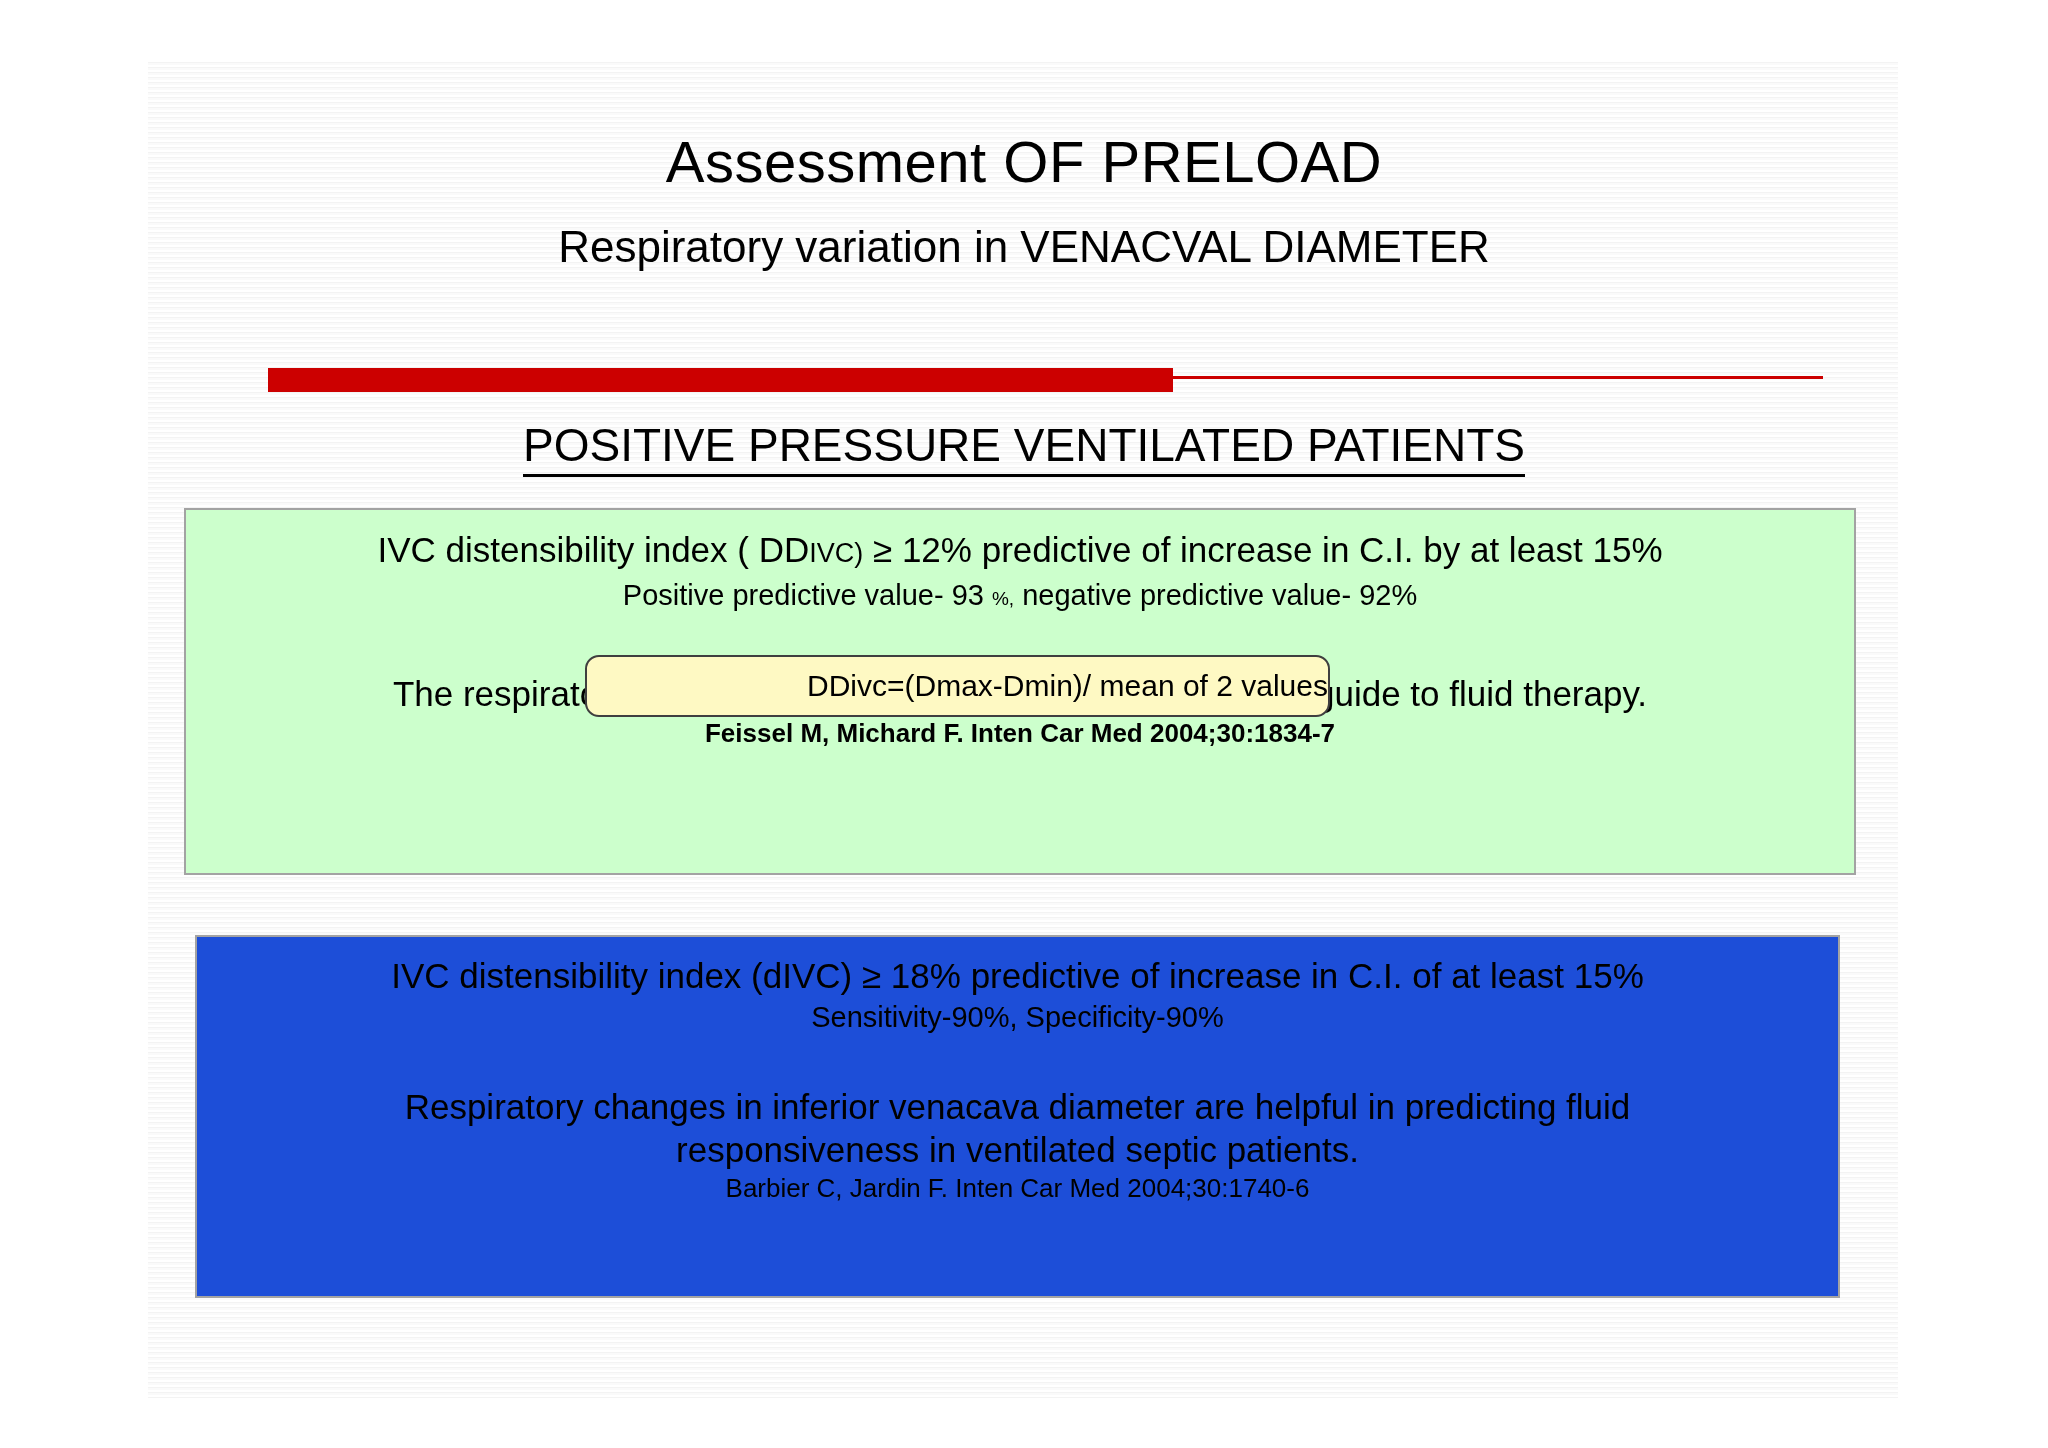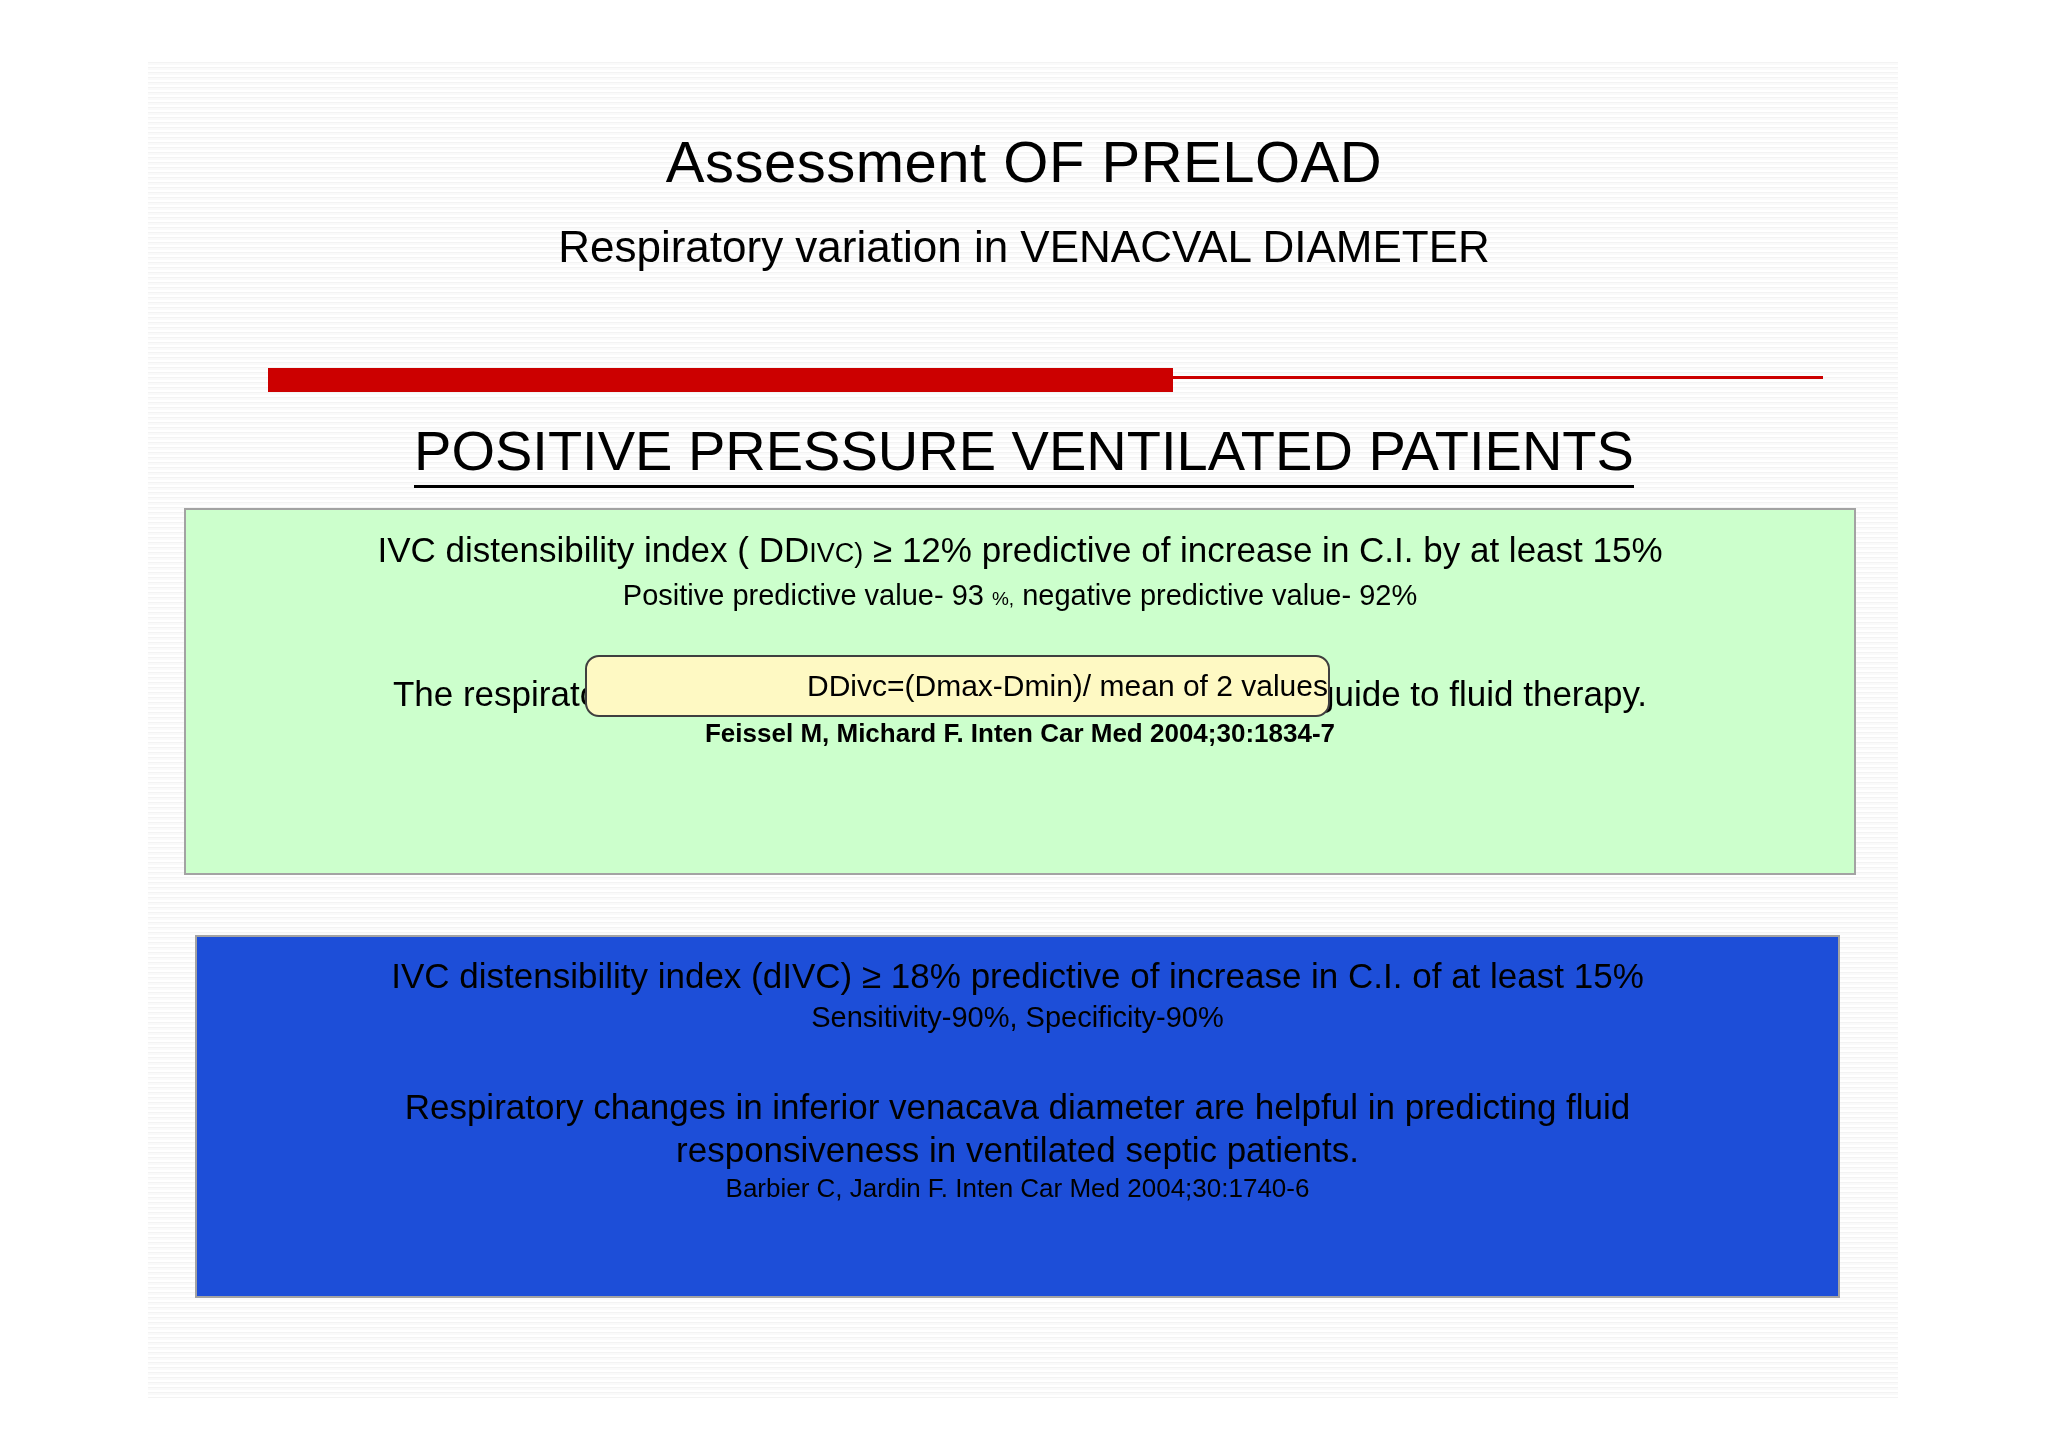--- a/index.html
+++ b/index.html
@@ -95,21 +95,21 @@
     background: #cc0000;
   }
 
   
   #section-heading {
     position: absolute;
     left: 0;
     top: 418px;
     width: 2048px;
     text-align: center;
-    font-size: 56px;
+    font-size: 46px;
     color: #000000;
     white-space: nowrap;
   }
   #section-heading span.u {
     border-bottom: 3px solid #000000;
     padding-bottom: 3px;
   }
 
   
   .panel {

